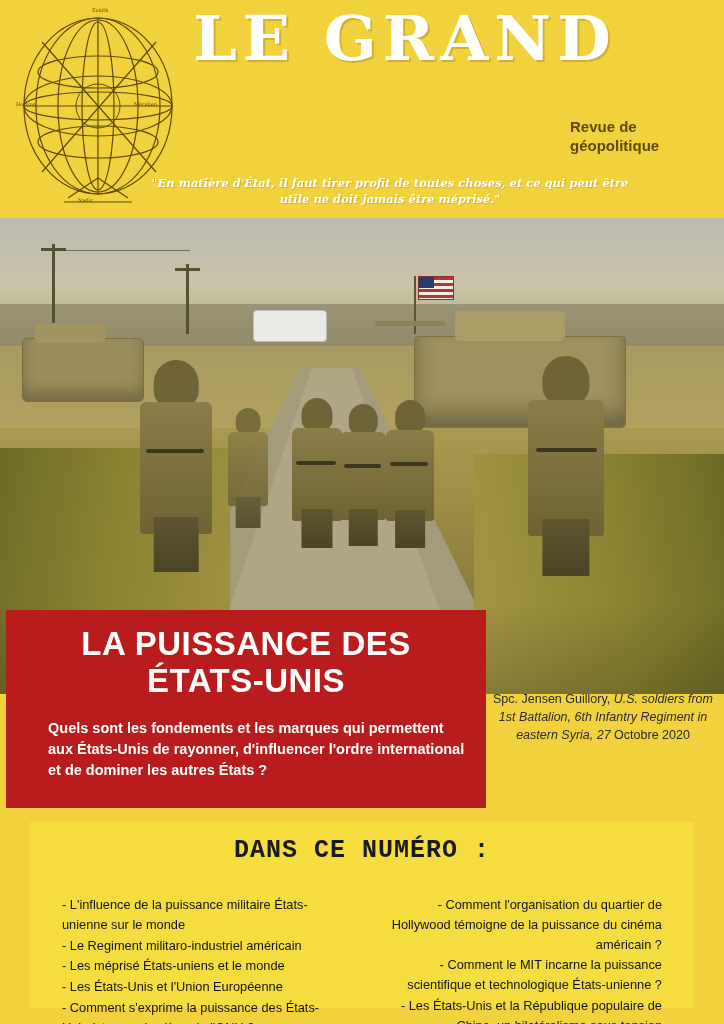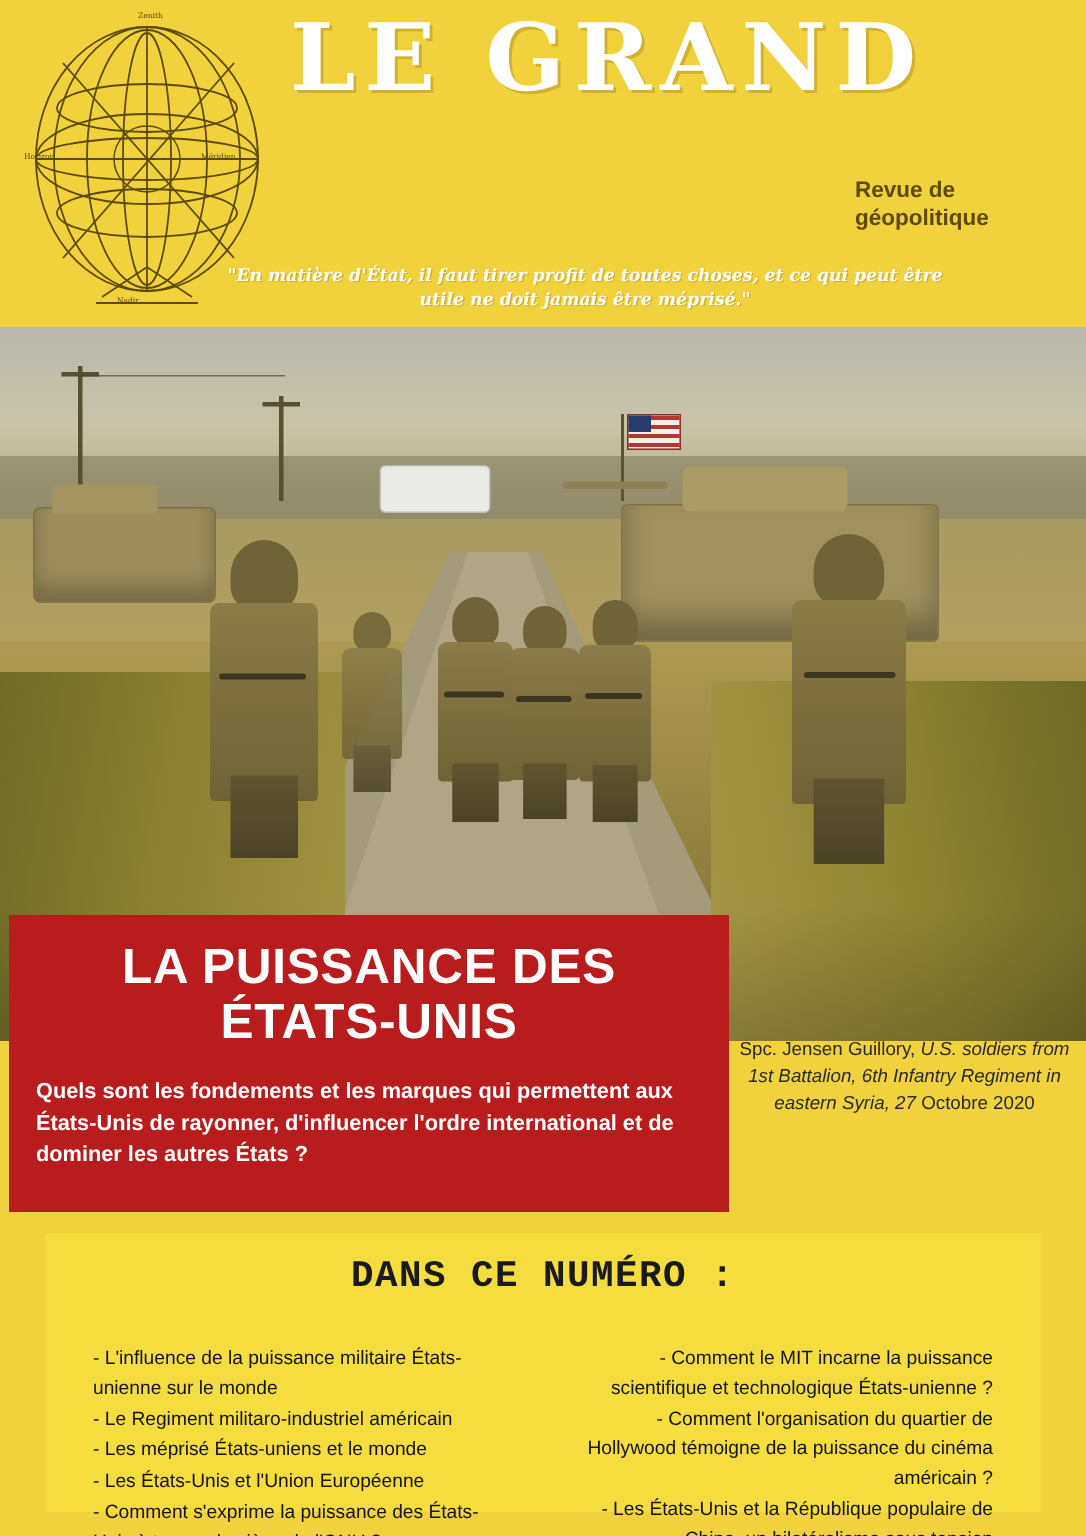--- a/index.html
+++ b/index.html
@@ -217,20 +217,21 @@
     margin: 2px 0 0 0;
   }
   .headline .l2 { display:block; }
   .dek {
     margin-top: 18px;
     font-family: "Liberation Sans", sans-serif;
     font-weight: bold;
     font-size: 14.5px;
     line-height: 1.45;
     text-align: left;
+    margin-left: 24px;
   }
 
   
   .credit {
     position: absolute;
     left: 492px;
     top: 690px;
     width: 222px;
     text-align: center;
     font-family: "Liberation Sans", sans-serif;
@@ -402,19 +403,19 @@
       <ul>
         <li>- L'influence de la puissance militaire États-unienne sur le monde</li>
         <li>- Le Regiment militaro-industriel américain</li>
         <li>- Les méprisé États-uniens et le monde</li>
         <li>- Les États-Unis et l'Union Européenne</li>
         <li>- Comment s'exprime la puissance des États-Unis à travers le siège de l'ONU ?</li>
       </ul>
     </div>
     <div class="col col-right">
       <ul>
+        <li>- Comment l'organisation du quartier de Hollywood témoigne de la puissance du cinéma américain ?</li>
         <li>- Comment le MIT incarne la puissance scientifique et technologique États-unienne ?</li>
-        <li>- Comment l'organisation du quartier de Hollywood témoigne de la puissance du cinéma américain ?</li>
         <li>- Les États-Unis et la République populaire de Chine, un bilatéralisme sous tension</li>
       </ul>
     </div>
   </div>
 </div>
 
 </body></html>

